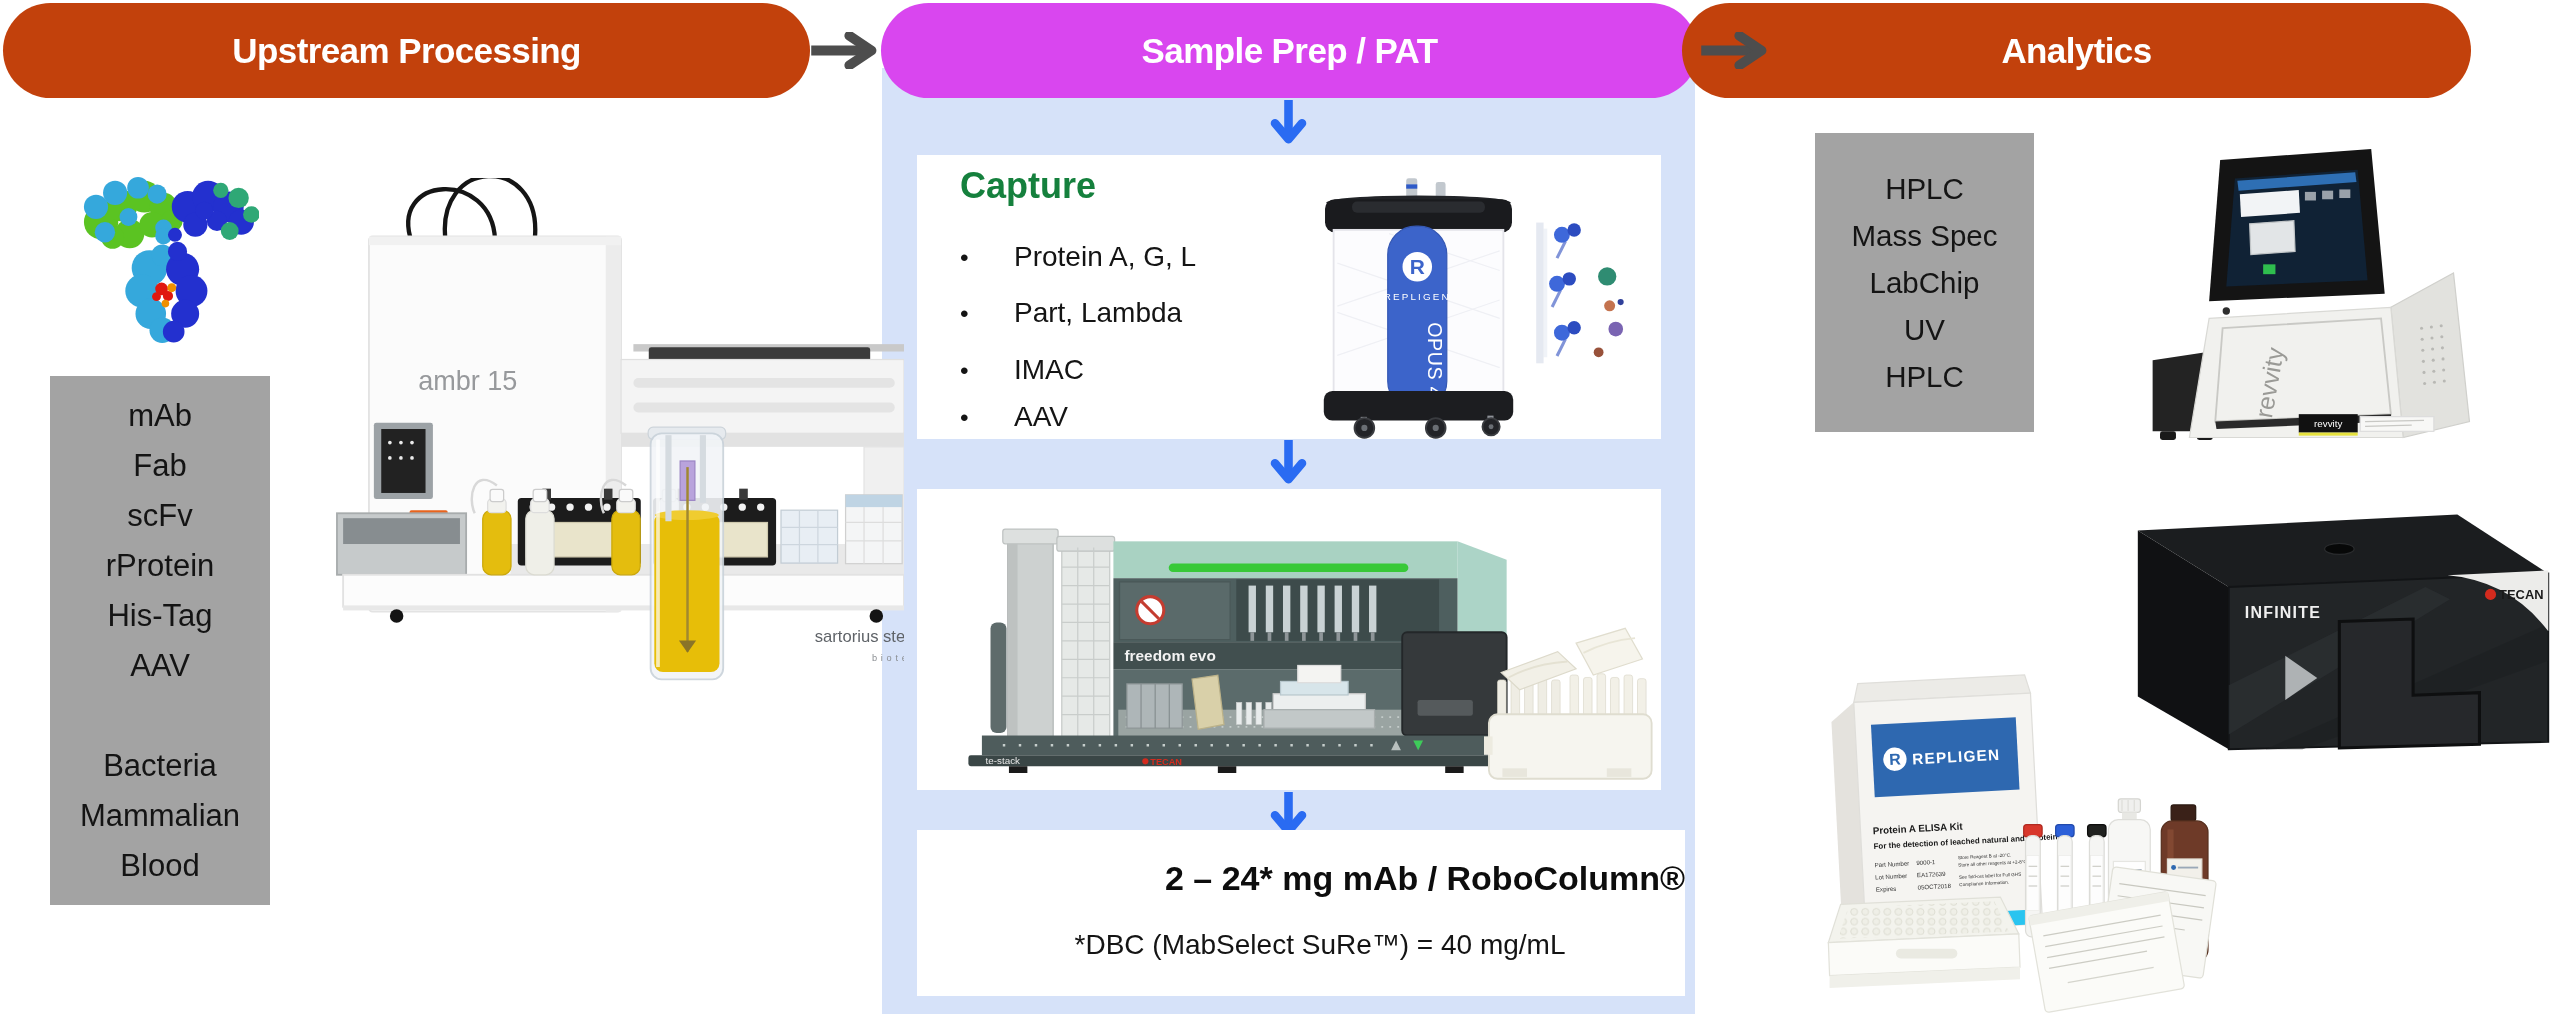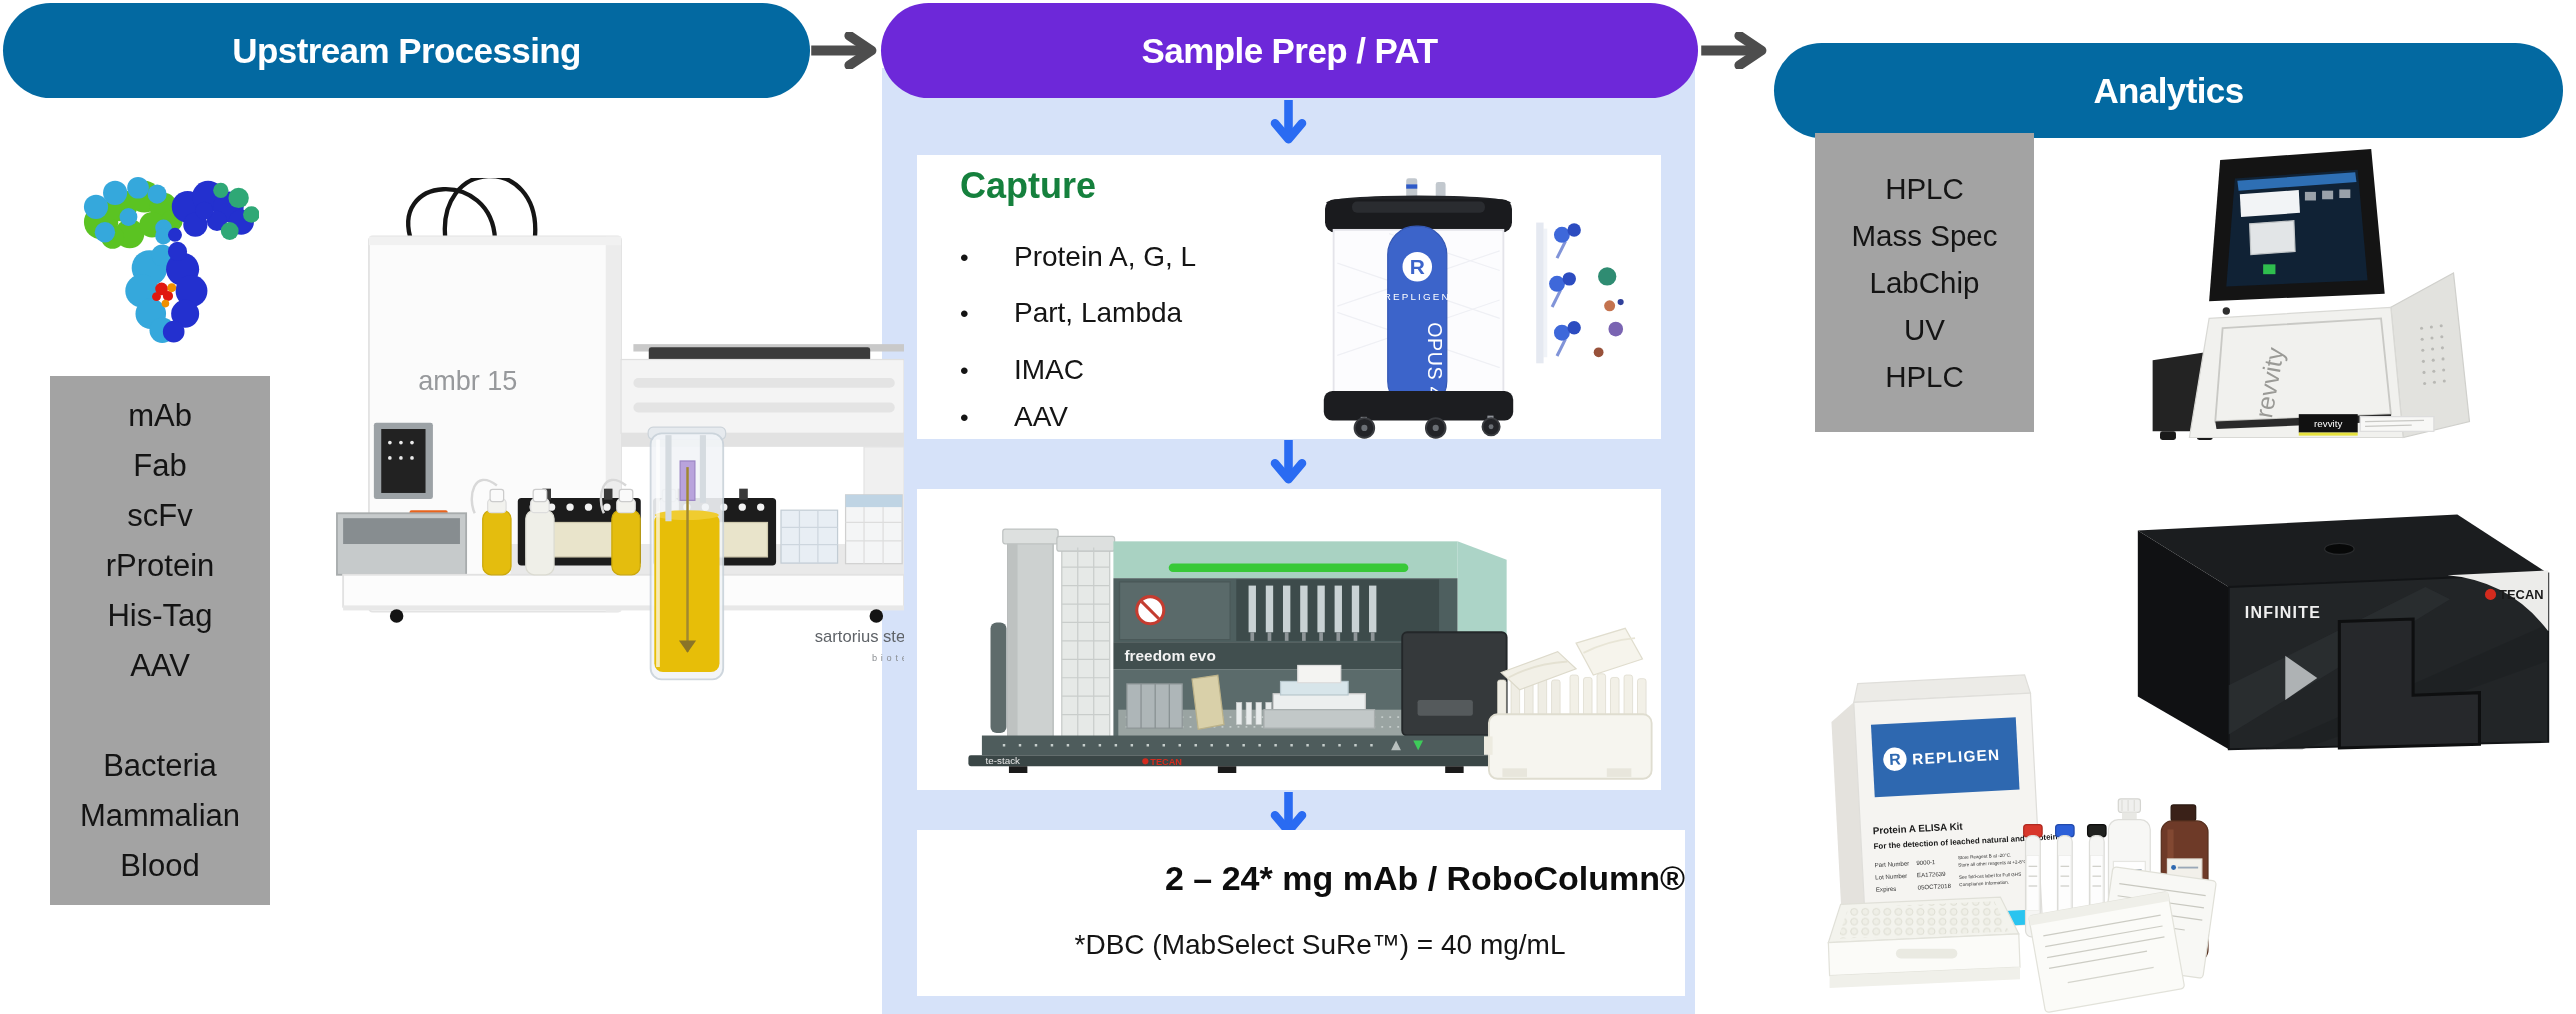--- a/index.html
+++ b/index.html
@@ -7,22 +7,22 @@
     position:relative; width:2576px; height:1015px; background:#ffffff;
     font-family:"Liberation Sans", sans-serif; overflow:hidden; color:#1f1f1f;
   }
   .abs{position:absolute;}
   
   .pill{
     position:absolute; top:3.1px; height:95px; border-radius:49px;
     display:flex; align-items:center; justify-content:center;
     color:#ffffff; font-weight:700; font-size:35px; letter-spacing:-0.6px;
   }
-  .pill.dark{background:#0369a1;}
-  .pill.bright{background:#6d28d9;}
+  .pill.dark{background:#c2410c;}
+  .pill.bright{background:#d946ef;}
   
   .mid-panel{position:absolute; left:882px; top:68px; width:813px; height:947px; background:#D6E2F9;}
   .whitebox{position:absolute; background:#ffffff;}
   .graybox{position:absolute; background:#a3a3a3; display:flex; flex-direction:column; align-items:center; justify-content:center; text-align:center;}
   .listline{font-size:31px; line-height:50px; color:#141414;}
   .methodline{font-size:29.5px; line-height:47px; color:#141414;}
   .gap-line{height:50px;}
   
   .capture-title{position:absolute; left:960px; top:165px; font-size:36px; font-weight:700; color:#15803d;}
   .bullet-row{position:absolute; left:960px; display:flex; align-items:flex-start; font-size:28px; color:#141414;}
@@ -38,21 +38,21 @@
 <div id="canvas">
 
   <div class="mid-panel"></div>
 
   <div class="pill dark" style="left:3.1px; width:807px;">
     <span>Upstream Processing</span>
   </div>
   <div class="pill bright" style="left:881px; width:817px;">
     <span>Sample Prep / PAT</span>
   </div>
-  <div class="pill dark" style="left:1774px; width:789px;margin-top:40px;">
+  <div class="pill dark" style="left:1682px; width:789px;">
     <span>Analytics</span>
   </div>
 
   <svg class="abs" style="left:810px; top:32px;" width="75" height="37" viewBox="0 0 122 60">
     <line x1="2" y1="30" x2="88" y2="30" stroke="#4D4D4D" stroke-width="16"></line>
     <polyline points="64,6 100,30 64,54" fill="none" stroke="#4D4D4D" stroke-width="16" stroke-linecap="round" stroke-linejoin="round"></polyline>
   </svg>
   <svg class="abs" style="left:1700px; top:32px;" width="75" height="37" viewBox="0 0 122 60">
     <line x1="2" y1="30" x2="88" y2="30" stroke="#4D4D4D" stroke-width="16"></line>
     <polyline points="64,6 100,30 64,54" fill="none" stroke="#4D4D4D" stroke-width="16" stroke-linecap="round" stroke-linejoin="round"></polyline>

